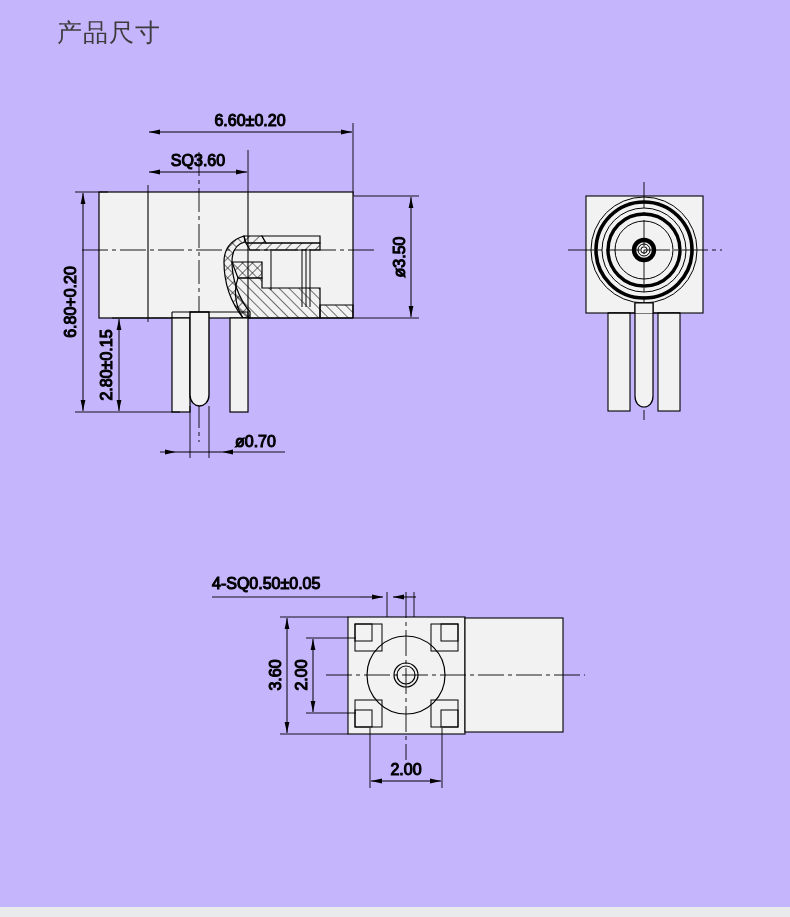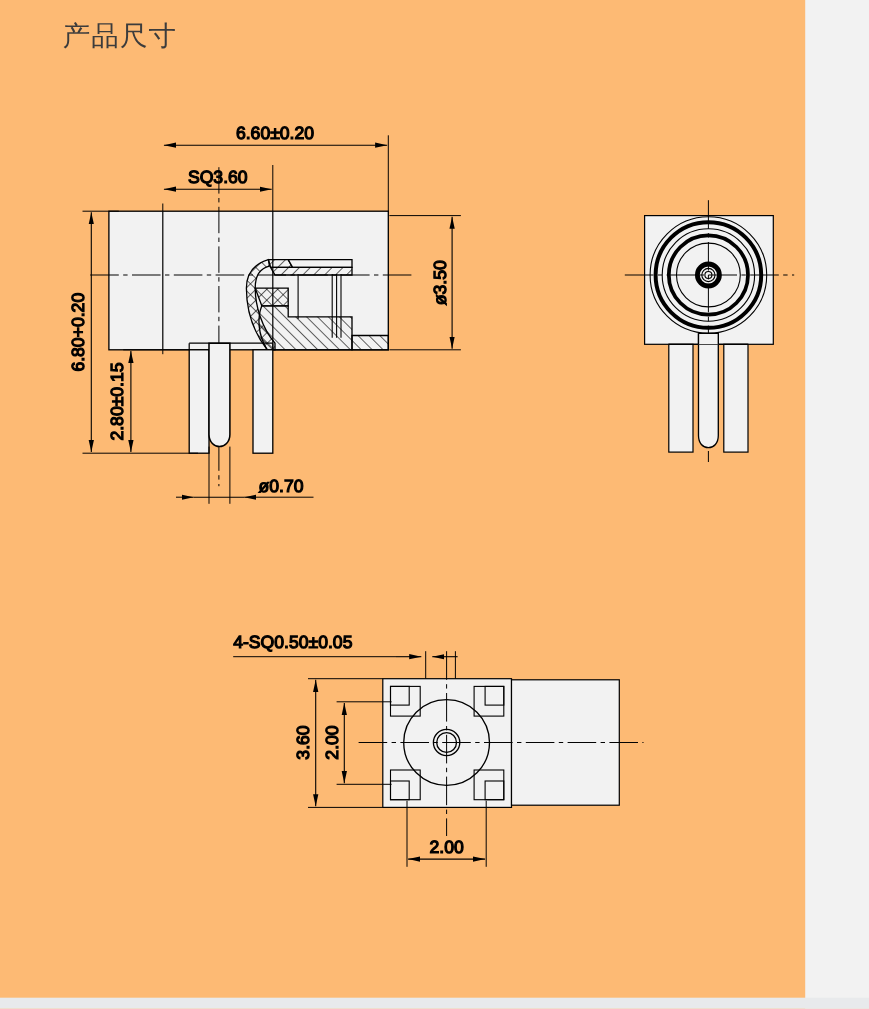--- a/index.html
+++ b/index.html
@@ -10,23 +10,23 @@
     width: 790px;
     height: 917px;
     background: #f2f2f2;
     font-family: "Liberation Sans", sans-serif;
     position: relative;
     overflow: hidden;
   }
   #page {
     position: absolute;
     left: 0; top: 0;
-    width: 732px;
+    width: 790px;
     height: 917px;
-    background: #fdba74;
+    background: #c4b5fd;
   }
   #page-title {
     position: absolute;
     left: 57px;
     top: 16px;
     font-size: 25px;
     line-height: 34px;
     color: #3c3c3c;
     font-family: "DejaVu Sans", "Liberation Sans", sans-serif;
     letter-spacing: 1px;

